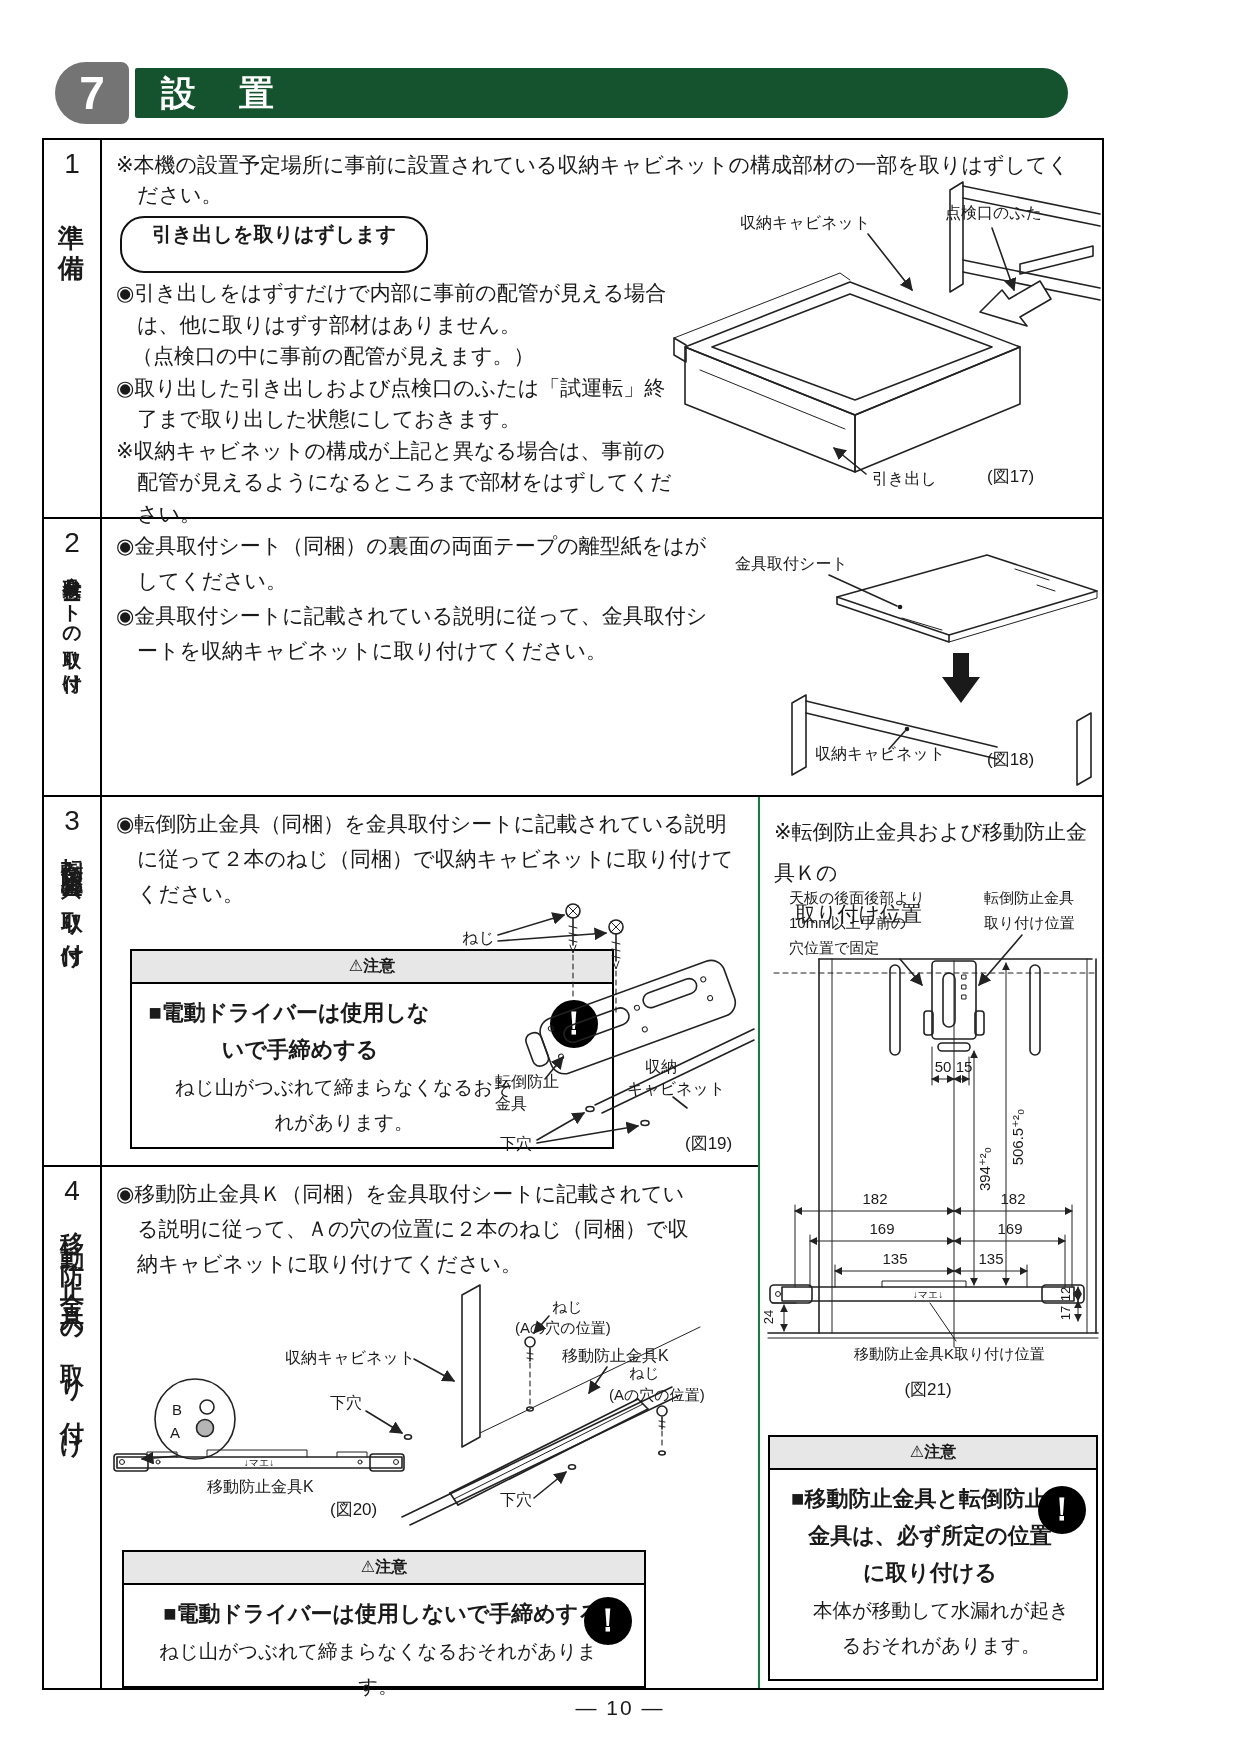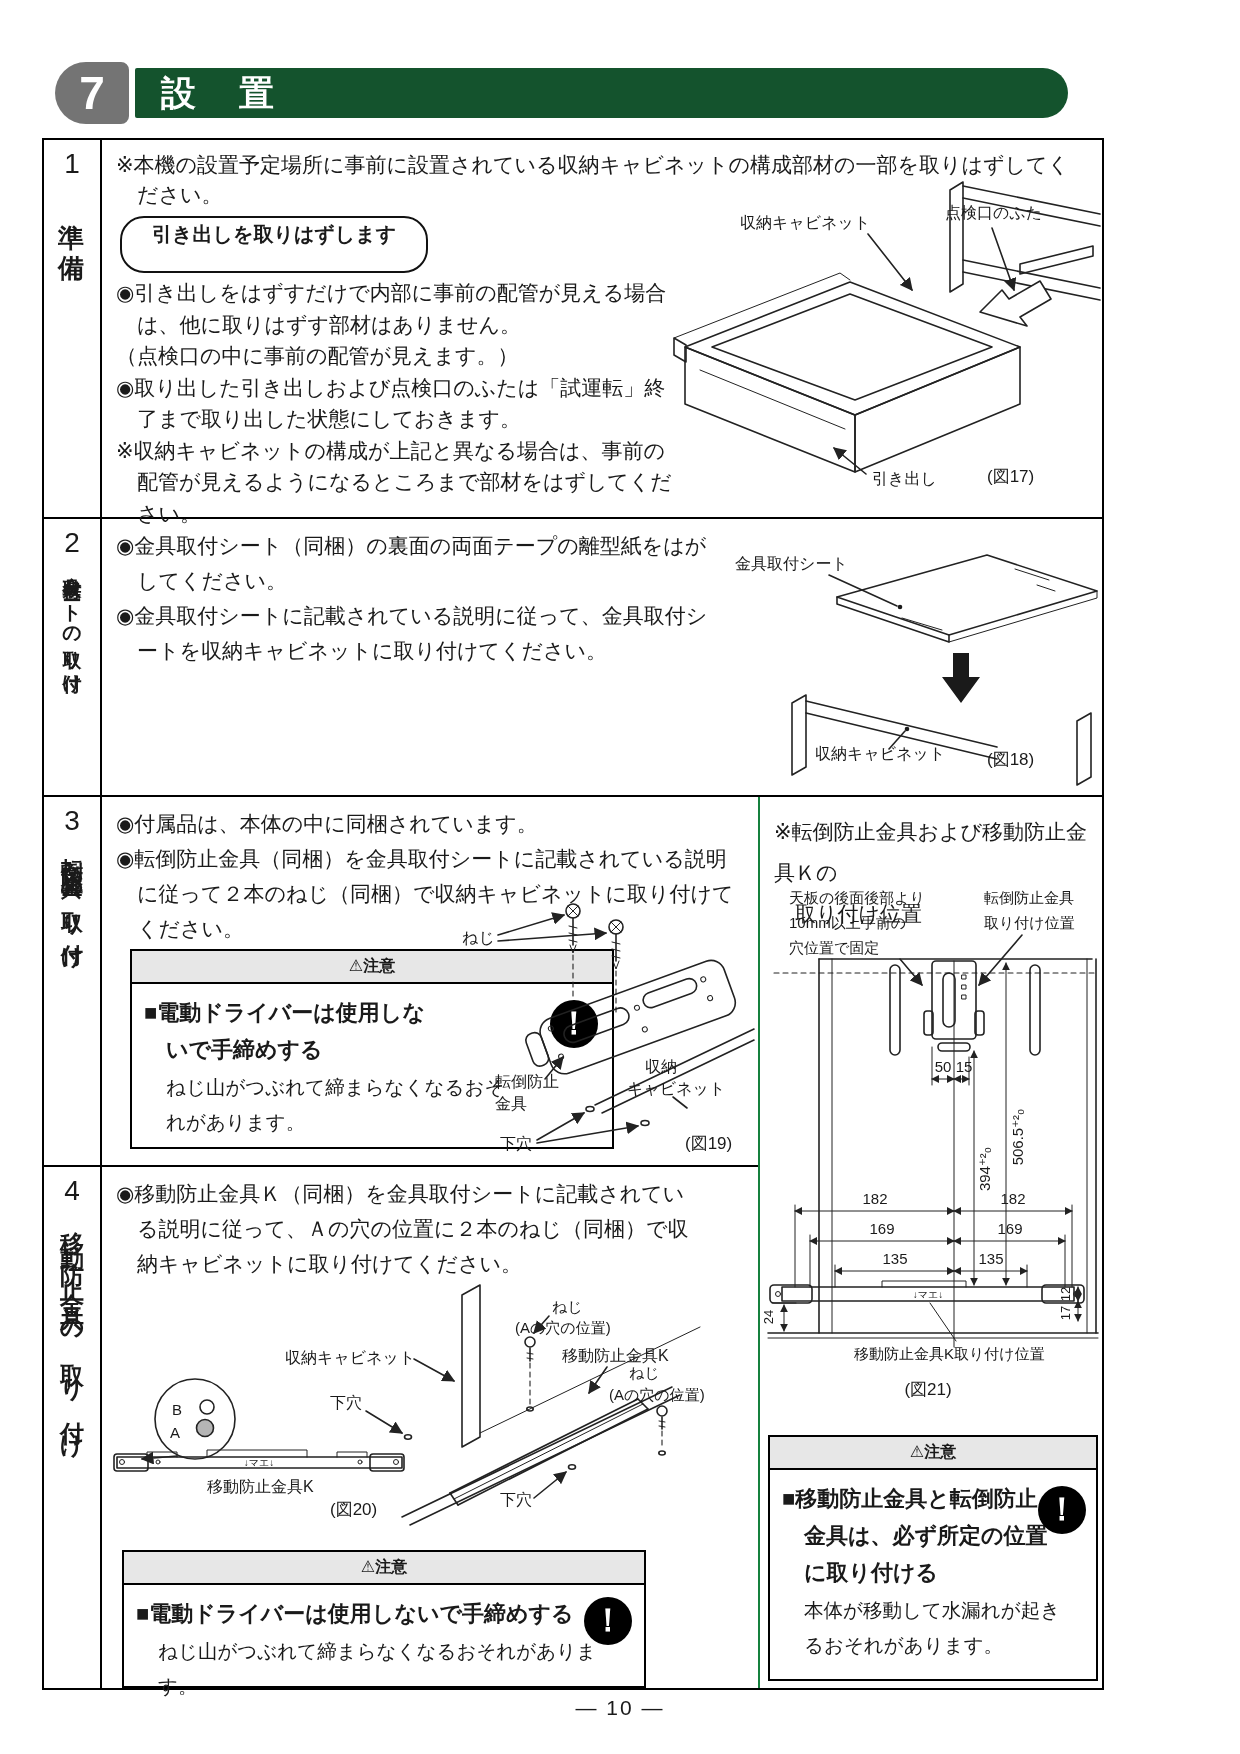--- a/index.html
+++ b/index.html
@@ -32,36 +32,36 @@
   .side2{font-size:19px;letter-spacing:1px;margin-top:4px;}
   .side3{font-size:22px;letter-spacing:4px;margin-top:4px;}
   .side4{font-size:24px;letter-spacing:15px;margin-top:6px;}
   .cell{position:relative;flex:1;box-sizing:border-box;padding:10px 14px;}
   .note{font-size:21px;line-height:30px;padding-left:21px;text-indent:-21px;}
   .pill{display:inline-block;border:2.5px solid #111;border-radius:24px;padding:3px 30px 23px;
         font-size:20px;font-weight:bold;margin:6px 0 4px 4px;}
   .b{font-size:21px;padding-left:21px;text-indent:-21px;}
   .c1 .b{line-height:31.5px;}
   .c2 .b,.c3 .b,.c4 .b{line-height:35px;font-family:Liberation Serif, serif;}
-  .nohang{padding-left:21px;text-indent:0;}
+  .nohang{padding-left:21px;text-indent:0;margin-left:16px;}
   .c1 .nohang{padding-left:0;}
   .w1{width:565px;}.w2{width:600px;}.w3{width:628px;}.w4{width:585px;}
   .fig{position:absolute;}
   .fig17{left:548px;top:32px;width:452px;height:335px;}
   .fig18{left:595px;top:6px;width:405px;height:262px;}
   .fig19{left:338px;top:100px;width:318px;height:262px;}
   .fig20{left:0px;top:98px;width:656px;height:290px;}
   .fig21{left:2px;top:92px;width:342px;height:530px;}
   .caution{position:absolute;border:2.5px solid #000;background:#fff;box-sizing:border-box;}
   .cau3{left:28px;top:152px;width:484px;height:200px;}
   .cau4{left:20px;top:383px;width:524px;height:138px;}
   .cauR{left:8px;top:638px;width:330px;height:246px;}
   .cap-hd{background:#e7e7e7;border-bottom:2.5px solid #000;text-align:center;font-weight:bold;
           font-size:16px;padding:5px 0;}
-  .cap-bd{position:relative;padding:10px 12px;}
+  .cap-bd{position:relative;padding:10px 12px;text-align:center;}
   .cap-head{font-weight:bold;font-size:22px;line-height:37px;padding-left:22px;text-indent:-22px;}
   .cap-text{font-size:19.5px;line-height:35px;padding-left:22px;margin-top:2px;}
   .cau3 .cap-head{width:268px;}
   .cau3 .cap-text{width:356px;}
   .cau4 .cap-head{width:470px;}
   .cau4 .cap-text{width:440px;}
   .cauR .cap-head{width:252px;}
   .cauR .cap-text{width:274px;}
   .micon{position:absolute;width:48px;height:48px;border-radius:50%;background:#000;color:#fff;
          display:flex;align-items:center;justify-content:center;font-size:32px;font-weight:bold;}
@@ -184,21 +184,20 @@
     <div class="row r34">
       <div class="left34">
 
         <div class="subrow r3">
           <div class="numcol">
             <div class="num">3</div>
             <div class="side side3">転倒防止金具の取り付け</div>
           </div>
           <div class="cell c3">
             <div class="w3">
-              <div class="b">◉付属品は、本体の中に同梱されています。</div>
               <div class="b">◉転倒防止金具（同梱）を金具取付シートに記載されている説明に従って２本のねじ（同梱）で収納キャビネットに取り付けてください。</div>
             </div>
             <div class="caution cau3">
               <div class="cap-hd">⚠注意</div>
               <div class="cap-bd">
                 <div class="cap-head">■電動ドライバーは使用しないで手締めする</div>
                 <div class="micon">
                     <span>！</span>
                   </div>
                 <div class="cap-text">ねじ山がつぶれて締まらなくなるおそれがあります。</div>

